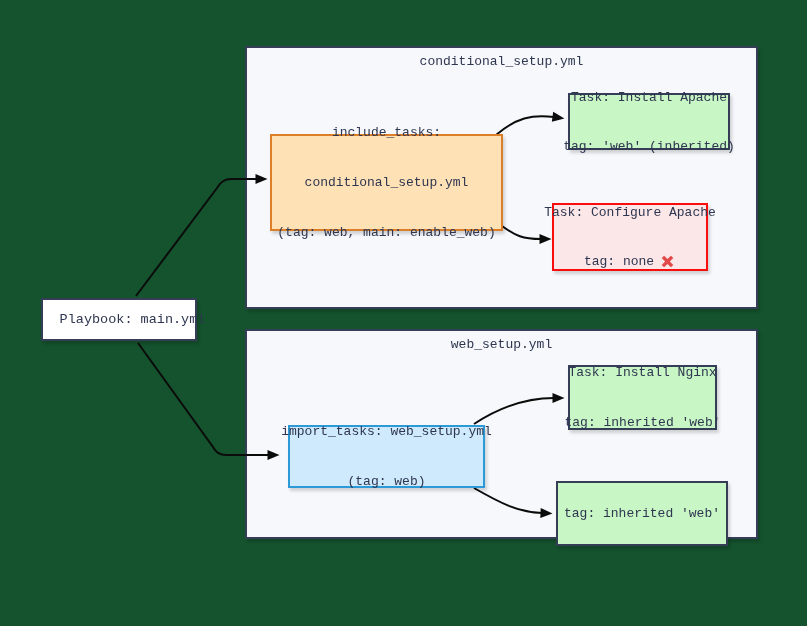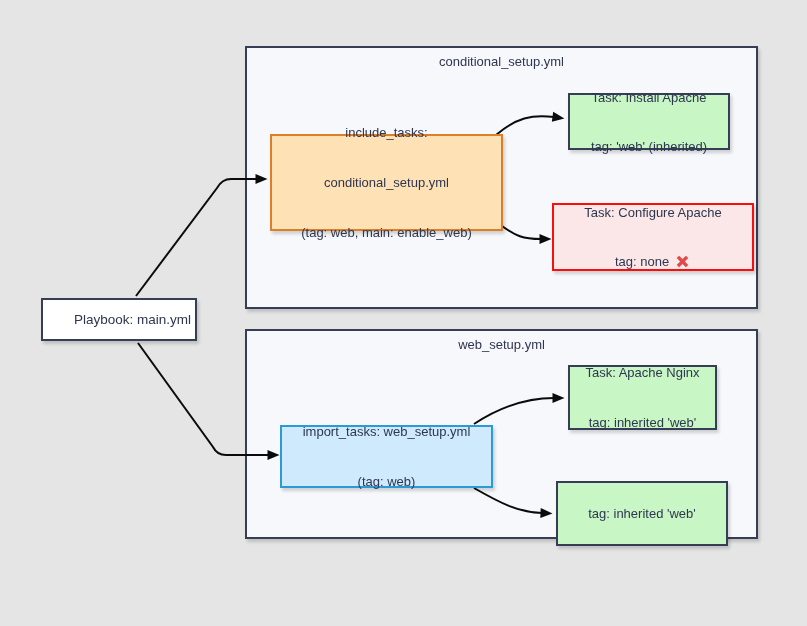--- a/index.html
+++ b/index.html
@@ -14,24 +14,24 @@
     --red-fill: #fbe7e7;
     --red-stroke: #fa0d0d;
     --cross: #e24a4a;
     --arrow: #0b0b0b;
   }
   html, body { margin: 0; padding: 0; background: #ffffff; }
   .stage {
     position: relative;
     width: 807px;
     height: 626px;
-    font-family: Liberation Sans, sans-serif;
+    font-family: Liberation Mono, monospace;
     color: var(--text);
     overflow: hidden;
-    background: #e5e5e5;
+    background: #14532d;
   }
   .container {
     position: absolute;
     box-sizing: border-box;
     background: var(--container-fill);
     border: 2px solid var(--stroke-dark);
     box-shadow: 2px 3px 3px rgba(0,0,0,0.16);
     z-index: 1;
   }
   .container .group-title {
@@ -60,22 +60,22 @@
     border: 2px solid var(--stroke-dark);
     background: #ffffff;
     box-shadow: 2px 3px 3px rgba(0,0,0,0.16);
     z-index: 10;
     color: var(--text);
     gap: 28px;
   }
   .node.playbook          { left: 41px;  top: 298px; width: 156px; height: 43px;  font-size: 13.5px; padding-left: 27px; }
   .node.include           { left: 270px; top: 134px; width: 233px; height: 97px;  background: var(--orange-fill); border-color: var(--orange-stroke); line-height: 22px; }
   .node.task-apache-install { left: 568px; top: 93px;  width: 162px; height: 57px;  background: var(--green-fill); }
-  .node.task-apache-config  { left: 552px; top: 203px; width: 202px; height: 68px;  background: var(--red-fill); border-color: var(--red-stroke); }
-  .node.import            { left: 280px; top: 425px; width: 213px; height: 63px;  background: var(--blue-fill); border-color: var(--blue-stroke); line-height: 22px; }
+  .node.task-apache-config  { left: 552px; top: 203px; width: 156px; height: 68px;  background: var(--red-fill); border-color: var(--red-stroke); }
+  .node.import            { left: 288px; top: 425px; width: 197px; height: 63px;  background: var(--blue-fill); border-color: var(--blue-stroke); line-height: 22px; }
   .node.task-nginx-install  { left: 568px; top: 365px; width: 149px; height: 65px;  background: var(--green-fill); line-height: 22px; }
   .node.task-nginx-config   { left: 556px; top: 481px; width: 172px; height: 65px;  background: var(--green-fill); line-height: 22px; }
 
   .ln { white-space: nowrap; }
   .ln.with-icon { display: flex; align-items: center; justify-content: flex-end; gap: 5px; }
   .cross-svg { display: inline-block; }
 </style>
 </head>
 <body>
 
@@ -127,21 +127,21 @@
       </svg>
     </div>
   </div>
 
   <div class="node import">
     <div class="ln">import_tasks: web_setup.yml</div>
     <div class="ln">(tag: web)</div>
   </div>
 
   <div class="node task-nginx-install">
-    <div class="ln">Task: Apache Nginx</div>
+    <div class="ln">Task: Install Nginx</div>
     <div class="ln">tag: inherited 'web'</div>
   </div>
 
   <div class="node task-nginx-config">
     <div class="ln">tag: inherited 'web'</div>
   </div>
 
 </div>
 
 </body></html>

